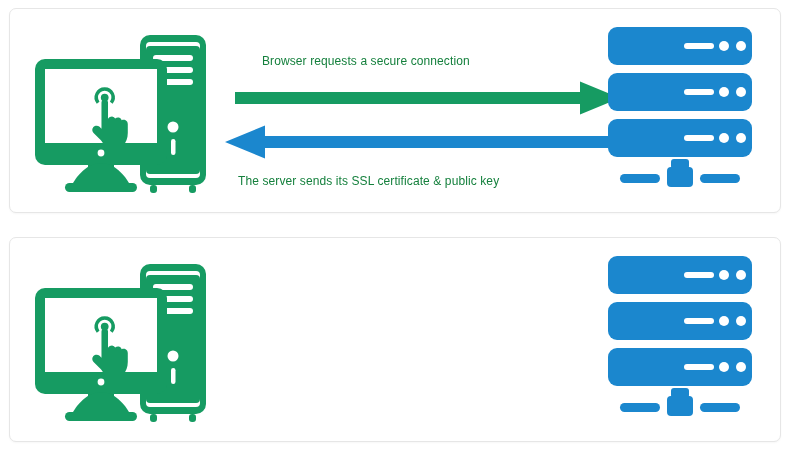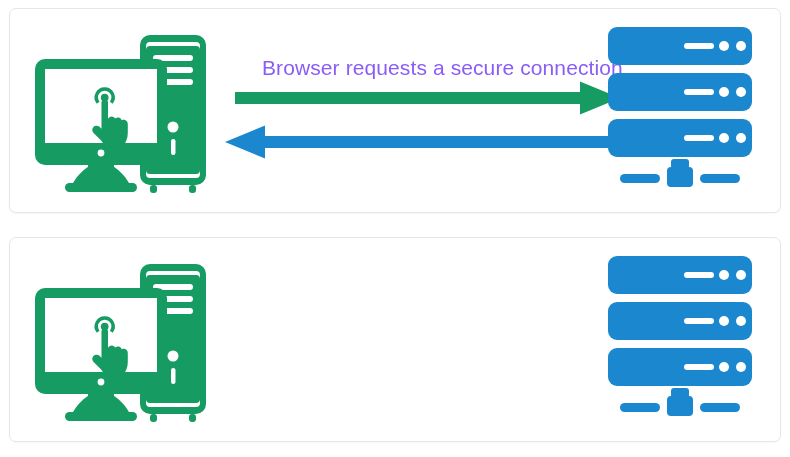--- a/index.html
+++ b/index.html
@@ -56,22 +56,22 @@
   
   .arrow { position: absolute; }
   .arrow svg { display: block; }
 
   .arrow-req   { left: 225px; top: 72px;  width: 385px; height: 34px; }
   .arrow-resp  { left: 215px; top: 116px; width: 395px; height: 34px; }
 
   
   .caption {
     position: absolute;
-    color: #8b5cf6;
-    font-size: 21px;
+    color: #15803d;
+    font-size: 12px;
     line-height: 1.45;
     letter-spacing: 0.1px;
     white-space: nowrap;
   }
   .caption-top    { left: 252px; top: 44px; }
   .caption-bottom { left: 228px; top: 164px; }
 </style>
 </head>
 <body>
 
@@ -121,20 +121,21 @@
         <path d="M0 11 h345 v-10.5 l40 16.5 l-40 16.5 v-10.5 h-345 z" fill="#169b62"></path>
       </svg>
     </div>
 
     <div class="arrow arrow-resp">
       <svg viewBox="0 0 395 34" xmlns="http://www.w3.org/2000/svg" aria-hidden="true">
         <path d="M395 11 h-355 v-10.5 l-40 16.5 l40 16.5 v-10.5 h355 z" fill="#1b87ce"></path>
       </svg>
     </div>
 
+    <div class="caption caption-bottom">The server sends its SSL certificate &amp; public key</div>
 
     <div class="server">
       <svg viewBox="0 0 152 166" xmlns="http://www.w3.org/2000/svg" aria-hidden="true">
         <g fill="#1b87ce">
           <rect x="4" y="2" width="144" height="38" rx="9"></rect>
           <rect x="4" y="48" width="144" height="38" rx="9"></rect>
           <rect x="4" y="94" width="144" height="38" rx="9"></rect>
 
           <rect x="67" y="134" width="18" height="10" rx="3"></rect>
           <rect x="63" y="142" width="26" height="20" rx="4"></rect>

